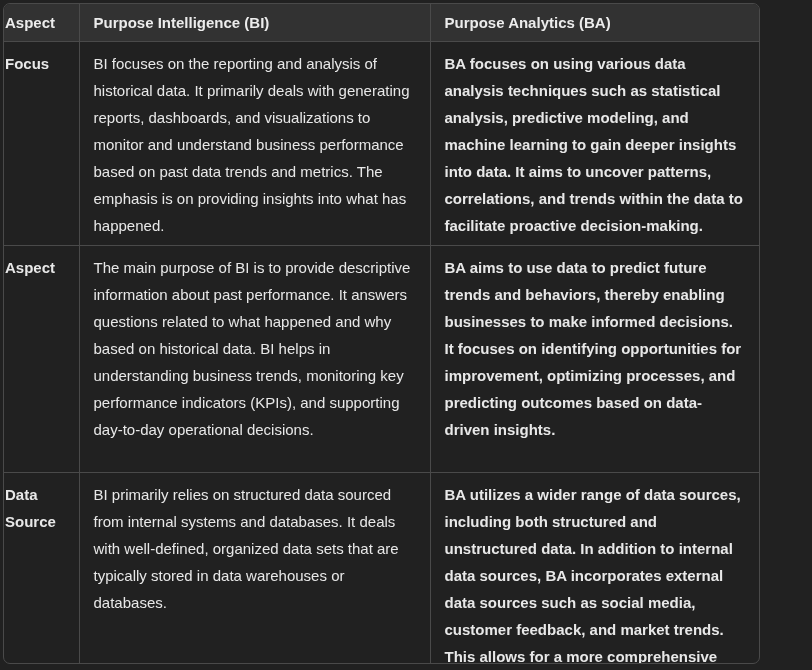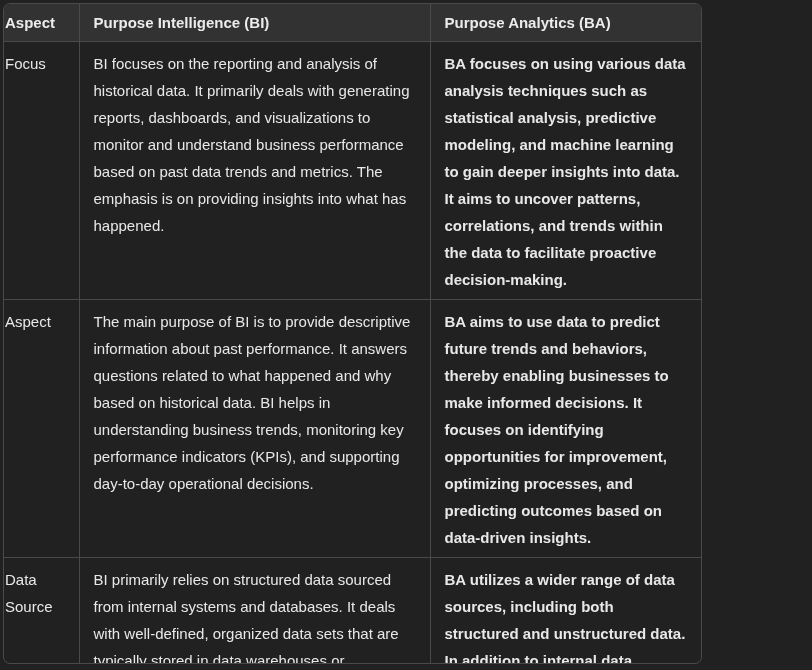--- a/index.html
+++ b/index.html
@@ -7,21 +7,21 @@
       padding: 0;
       background: #212121;
       width: 812px;
       height: 670px;
       overflow: hidden;
     }
     .wrap {
       position: absolute;
       left: 3px;
       top: 3px;
-      width: 699px;
+      width: 757px;
       height: 661px;
       border: 1px solid #4a4a4a;
       border-radius: 7px;
       overflow: hidden;
       box-sizing: border-box;
     }
     table {
       border-collapse: collapse;
       width: 100%;
       height: 100%;
@@ -52,21 +52,21 @@
       vertical-align: top;
       padding: 8px 14px 6px 14px;
       line-height: 27px;
       border-bottom: 1px solid #4a4a4a;
       border-right: 1px solid #4a4a4a;
       color: #e8e8e8;
     }
     td:last-child { border-right: none; font-weight: bold; }
     tbody tr:last-child td { border-bottom: none; }
     td.aspect {
-      font-weight: normal;
+      font-weight: bold;
       padding-left: 1px;
       padding-right: 4px;
     }
     tr.r1 { height: 198px; }
     tr.r2 { height: 227px; }
     tr.r3 { height: 198px; }
   </style>
 </head>
 <body>
 

